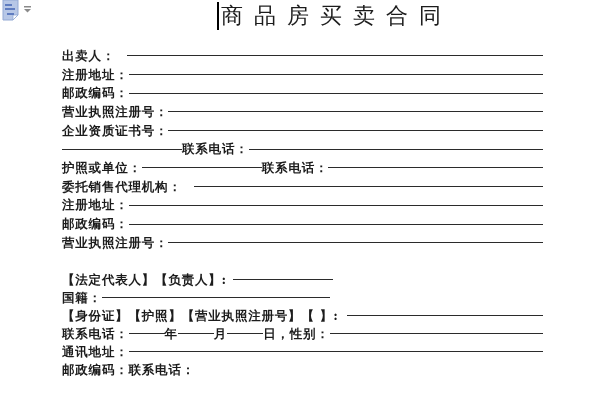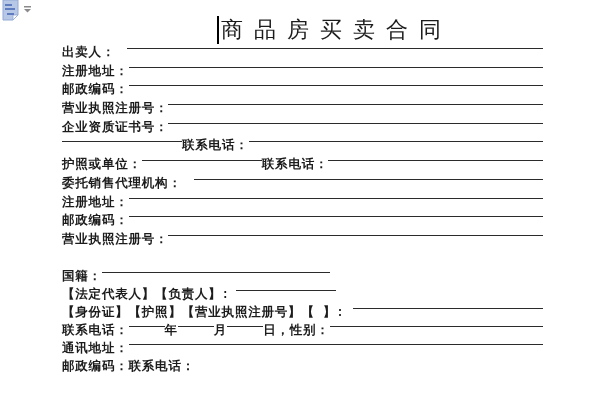--- a/index.html
+++ b/index.html
@@ -6,30 +6,30 @@
     --bg:#ffffff; --text:#1c1c1c; --line:#2b2b2b;
     --icon-blue:#b7c7e6; --icon-blue-dark:#5f7cc0; --icon-stroke:#93a9d4; --arrow-gray:#8a8a8a;
   }
   html,body{margin:0;padding:0;}
   body{
     width:600px;height:400px;overflow:hidden;background:var(--bg);
     position:relative;font-family:"DejaVu Serif","Liberation Serif",serif;
   }
   .page{position:absolute;inset:0;background:var(--bg);}
   .paste-btn{position:absolute;left:2px;top:0px;width:34px;height:24px;cursor:pointer;}
-  .title-row{position:absolute;left:217px;top:16px;display:flex;align-items:flex-start;white-space:nowrap;}
+  .title-row{position:absolute;left:217px;top:2px;display:flex;align-items:flex-start;white-space:nowrap;}
   .caret{width:2px;height:28px;background:#000;}
   .doc-title{
     font-size:22px;letter-spacing:11px;color:var(--text);
     line-height:27px;margin-left:2px;font-weight:normal;white-space:nowrap;
   }
   .form{position:absolute;left:62px;right:57px;top:46px;}
   .section{display:block;}
   .section.buyer{margin-top:18.5px;}
-  .row{display:flex;align-items:flex-start;height:18.7px;overflow:visible;font-family:Liberation Mono, monospace;}
+  .row{display:flex;align-items:center;height:18.7px;overflow:visible;}
   .section.buyer .row{height:18px;}
   .row .label{
     font-size:12.5px;font-weight:bold;color:var(--text);
     line-height:15px;letter-spacing:0.8px;white-space:pre;flex:0 0 auto;
   }
   .row .uline{
     border-bottom:1.4px solid var(--line);height:2px;margin-bottom:1px;flex:0 0 auto;
   }
   .row .uline.fill{flex:1 1 auto;}
   .row .gap{flex:0 0 auto;height:1px;}
@@ -105,27 +105,27 @@
           <span class="label">邮政编码：</span>
           <span class="uline fill"></span>
         </div>
         <div class="row">
           <span class="label">营业执照注册号：</span>
           <span class="uline fill"></span>
         </div>
       </div>
     <div class="section buyer">
         <div class="row">
-          <span class="label">国籍：</span>
-          <span class="uline" style="width: 228px;"></span>
-        </div>
-        <div class="row">
           <span class="label">【法定代表人】【负责人】:</span>
           <span class="gap" style="width: 6px;"></span>
           <span class="uline" style="width: 100px;"></span>
+        </div>
+        <div class="row">
+          <span class="label">国籍：</span>
+          <span class="uline" style="width: 228px;"></span>
         </div>
         <div class="row">
           <span class="label">【身份证】【护照】【营业执照注册号】【 】:</span>
           <span class="gap" style="width: 8px;"></span>
           <span class="uline fill"></span>
         </div>
         <div class="row">
           <span class="label">联系电话：</span>
           <span class="uline" style="width: 36px;"></span>
           <span class="label">年</span>

